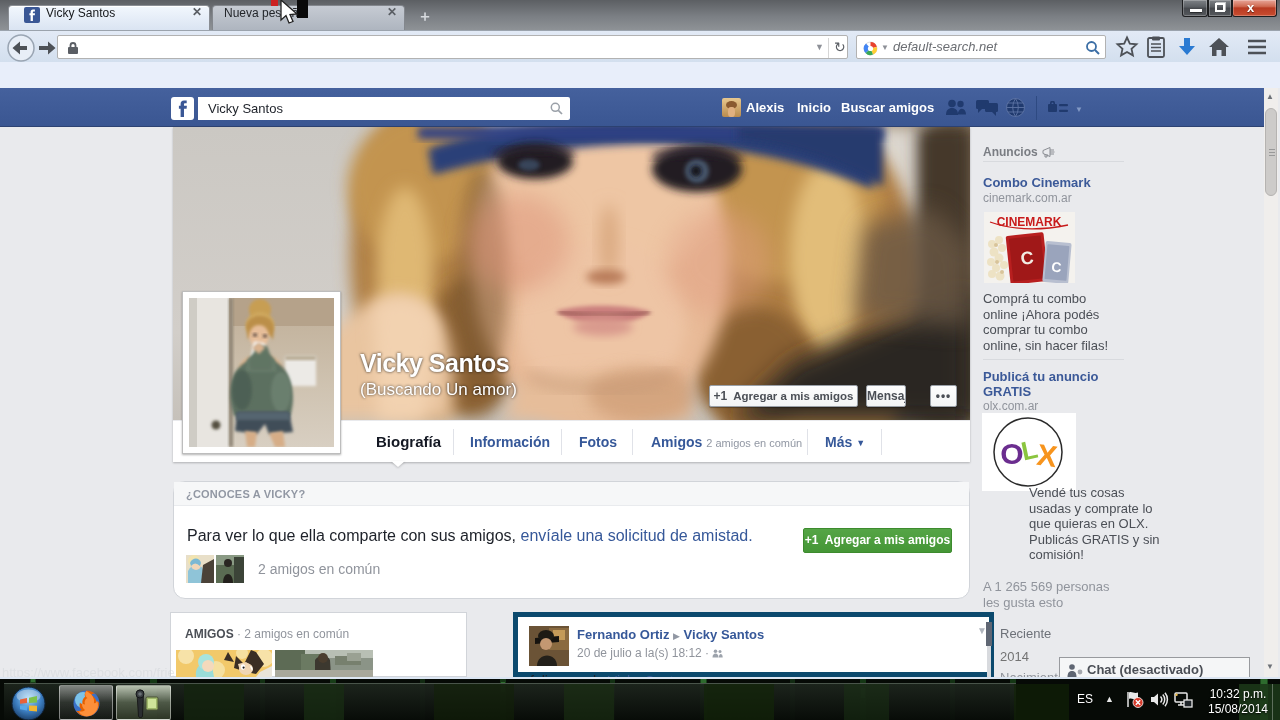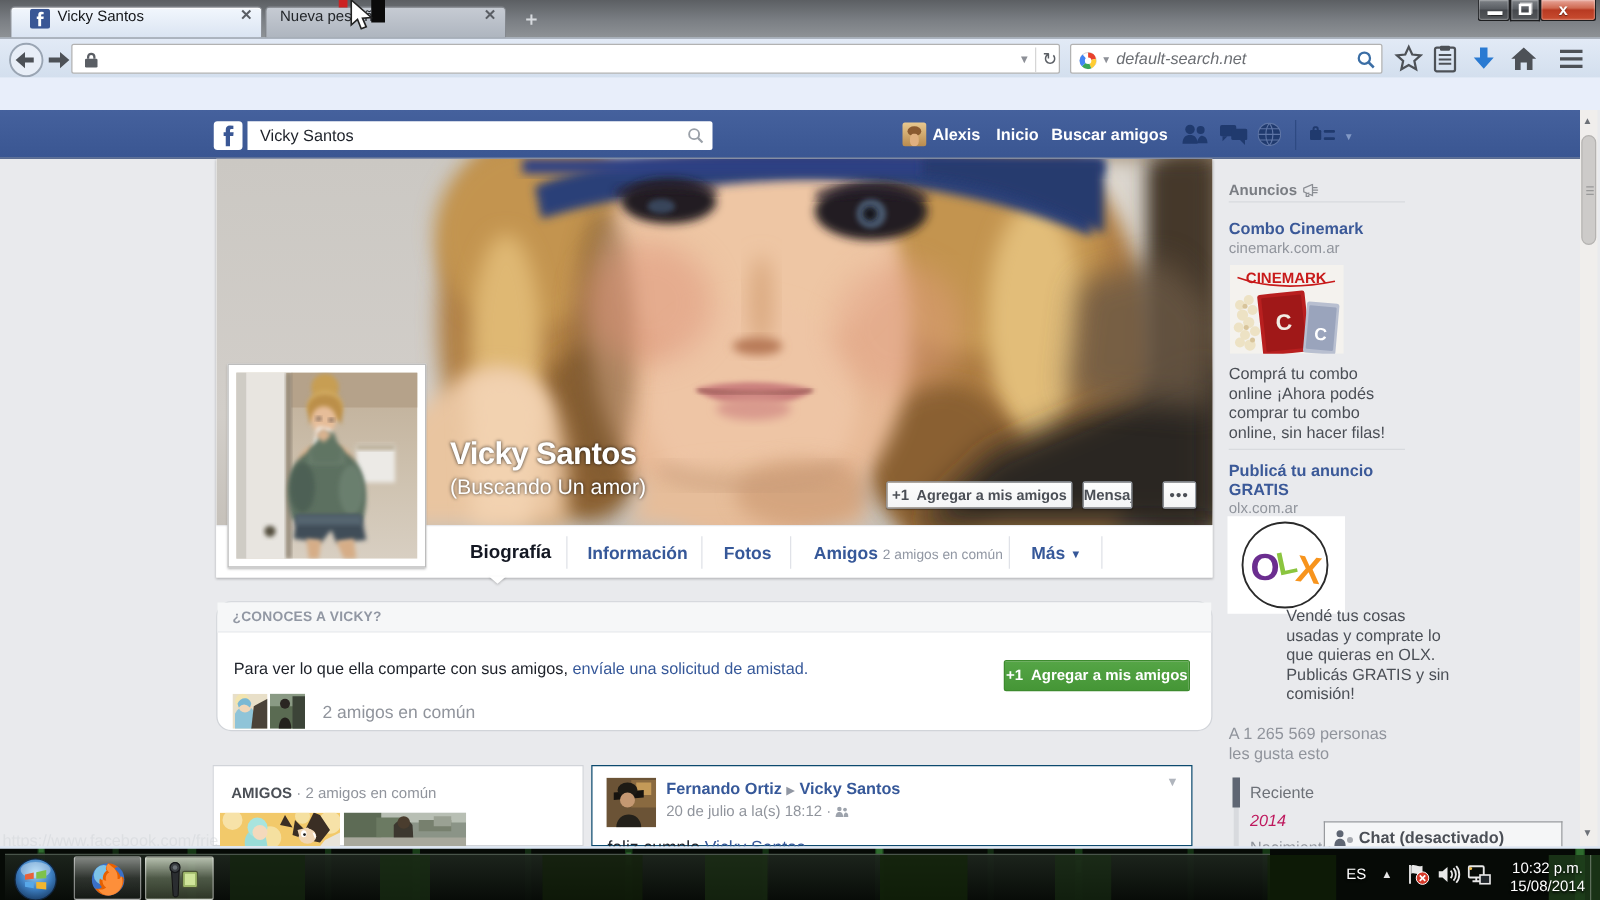--- a/index.html
+++ b/index.html
@@ -67,34 +67,34 @@
     text-shadow:0 0 3px rgba(0,0,0,.8);text-align:right; }
   .coverbtn { position:absolute; top:258px; height:22px; white-space:nowrap; overflow:hidden; background:linear-gradient(#fdfdfd,#f3f4f5);
     border:1px solid #9aa0a8; border-radius:2px; color:#4b4f56; font-size:12px; font-weight:bold;
     line-height:20px; text-align:center; box-shadow:0 1px 1px rgba(0,0,0,.3); }
   
   #fbtabs { position:absolute; left:0; top:293px; width:797px; height:42px; background:#fff; border-top:1px solid #e9eaed; }
   .fbtab { position:absolute; top:0; height:42px; line-height:42px; font-size:14px; font-weight:bold; color:#365899; }
   .fbtab-sep { position:absolute; top:8px; width:1px; height:26px; background:#e0e2e8; }
 
   
-  #conoces { position:absolute; left:173px; top:393px; width:797px; height:104px; background:#fff;
+  #conoces { position:absolute; left:173px; top:393px; width:797px; height:118px; background:#fff;
     border:1px solid #d1d4d9; border-radius:12px; }
   #conoces-hdr { position:absolute; left:0; top:0; width:795px; height:24px; background:#f6f7f8;
     border-bottom:1px solid #e9ebee; font-size:11px; font-weight:bold; color:#9197a3;
     line-height:24px; padding-left:12px; letter-spacing:.2px; }
   #greenbtn { position:absolute; left:629px; top:46px; width:149px; height:25px; white-space:nowrap; overflow:hidden;
     background:linear-gradient(#55a546,#459636); border:1px solid #3d8b2e; border-radius:2px;
     color:#fff; font-size:12px; font-weight:bold; text-align:center; line-height:23px; }
 
   
   #amigosbox { position:absolute; left:170px; top:524px; width:297px; height:65px; background:#fff;
     border:1px solid #d1d4d9; }
-  #postbox { position:absolute; left:473px; top:524px; width:481px; height:65px; background:#fff;
-    border:1px solid #0c4a6e; }
+  #postbox { position:absolute; left:513px; top:524px; width:481px; height:65px; background:#fff;
+    border:5px solid #0c4a6e; }
 
   
   #sidebar { position:absolute; left:982px; top:57px; width:142px; }
   .adtitle { color:#3b5998; font-weight:bold; font-size:13px; line-height:15px; }
   .adurl { color:#90949c; font-size:12px; }
   .adtext { color:#4b4f56; font-size:13px; line-height:15.5px; }
   .hr { height:1px; background:#d8dade; }
 
   
   #chatbar { position:absolute; left:1059px; top:569px; width:191px; height:25px; background:#f5f6f7;
@@ -425,21 +425,21 @@
           <div class="fbtab-sep" style="left:388px;"></div>
           <div class="fbtab-sep" style="left:459px;"></div>
           <div class="fbtab-sep" style="left:634px;"></div>
           <div class="fbtab-sep" style="left:708px;"></div>
         </div>
         <div class="abs" style="left:218px; top:334px; width:0; height:0; border-left:7px solid transparent; border-right:7px solid transparent; border-top:6px solid #fff; filter:drop-shadow(0 1px 1px rgba(0,0,0,.2));"></div>
       </div>
 
       <div id="conoces">
         <div id="conoces-hdr">¿CONOCES A VICKY?</div>
-        <div class="abs" style="left:13px; top:45px; font-size:13px; color:#1d2129;">Para ver lo que ella comparte con sus amigos, <span style="color:#365899;">envíale una solicitud de amistad.</span></div>
+        <div class="abs" style="left:13px; top:45px; font-size:16px; color:#1d2129;">Para ver lo que ella comparte con sus amigos, <span style="color:#365899;">envíale una solicitud de amistad.</span></div>
         <div class="abs" style="left:12px; top:73px; width:28px; height:28px;">
           <svg width="28" height="28" viewBox="0 0 28 28">
             <rect width="28" height="28" fill="#e8dfc8"></rect>
             <circle cx="8" cy="6" r="6" fill="#f2e4b0"></circle>
             <path d="M2 16 C6 8 14 8 17 14 L16 28 L2 28 Z" fill="#8fc4d8"></path>
             <circle cx="10" cy="10" r="5" fill="#f0d6b8"></circle>
             <path d="M4 8 C6 2 14 2 15 8 L14 11 Q9 6 5 11 Z" fill="#7ab8d4"></path>
             <path d="M17 10 L28 4 L28 28 L15 28 Z" fill="#4a4238"></path>
           </svg>
         </div>
@@ -573,21 +573,21 @@
           </svg>
         </div>
         <div class="adtext abs" style="left:1px; top:340px; width:134px;margin-left:46px;">Vendé tus cosas usadas y comprate lo que quieras en OLX. Publicás GRATIS y sin comisión!</div>
         <div class="abs" style="left:1px; top:434px; width:132px; font-size:13px; line-height:15.5px; color:#90949c;">A 1 265 569 personas les gusta esto</div>
         </div>
       </div>
 
       <div class="abs" style="left:987px; top:534px; width:4px; height:55px; background:#d8dade;"></div>
       <div class="abs" style="left:986px; top:534px; width:6px; height:24px; background:#5f6673;"></div>
       <div class="abs" style="left:1000px; top:538px; font-size:13px; color:#6d7178;">Reciente</div>
-      <div class="abs" style="left:1000px; top:561px; font-size:13px; color:#be185d;font-style:italic;">2014</div>
+      <div class="abs" style="left:1000px; top:561px; font-size:13px; color:#737373;">2014</div>
       <div class="abs" style="left:1000px; top:582px; font-size:13px; color:#90949c;">Nacimiento</div>
 
       <div id="status">https://www.facebook.com/frie</div>
 
       <div id="chatbar">
         <svg class="abs" style="left:7px; top:6px;" width="17" height="13" viewBox="0 0 17 13">
           <circle cx="5" cy="3" r="2.8" fill="#5f6673"></circle>
             <path d="M.5 13 C.5 8.5 2.5 7 5 7 C7.5 7 9.5 8.5 9.5 13 Z" fill="#5f6673"></path>
           <circle cx="13" cy="8" r="2.4" fill="#a5a8ae"></circle>
         </svg>

